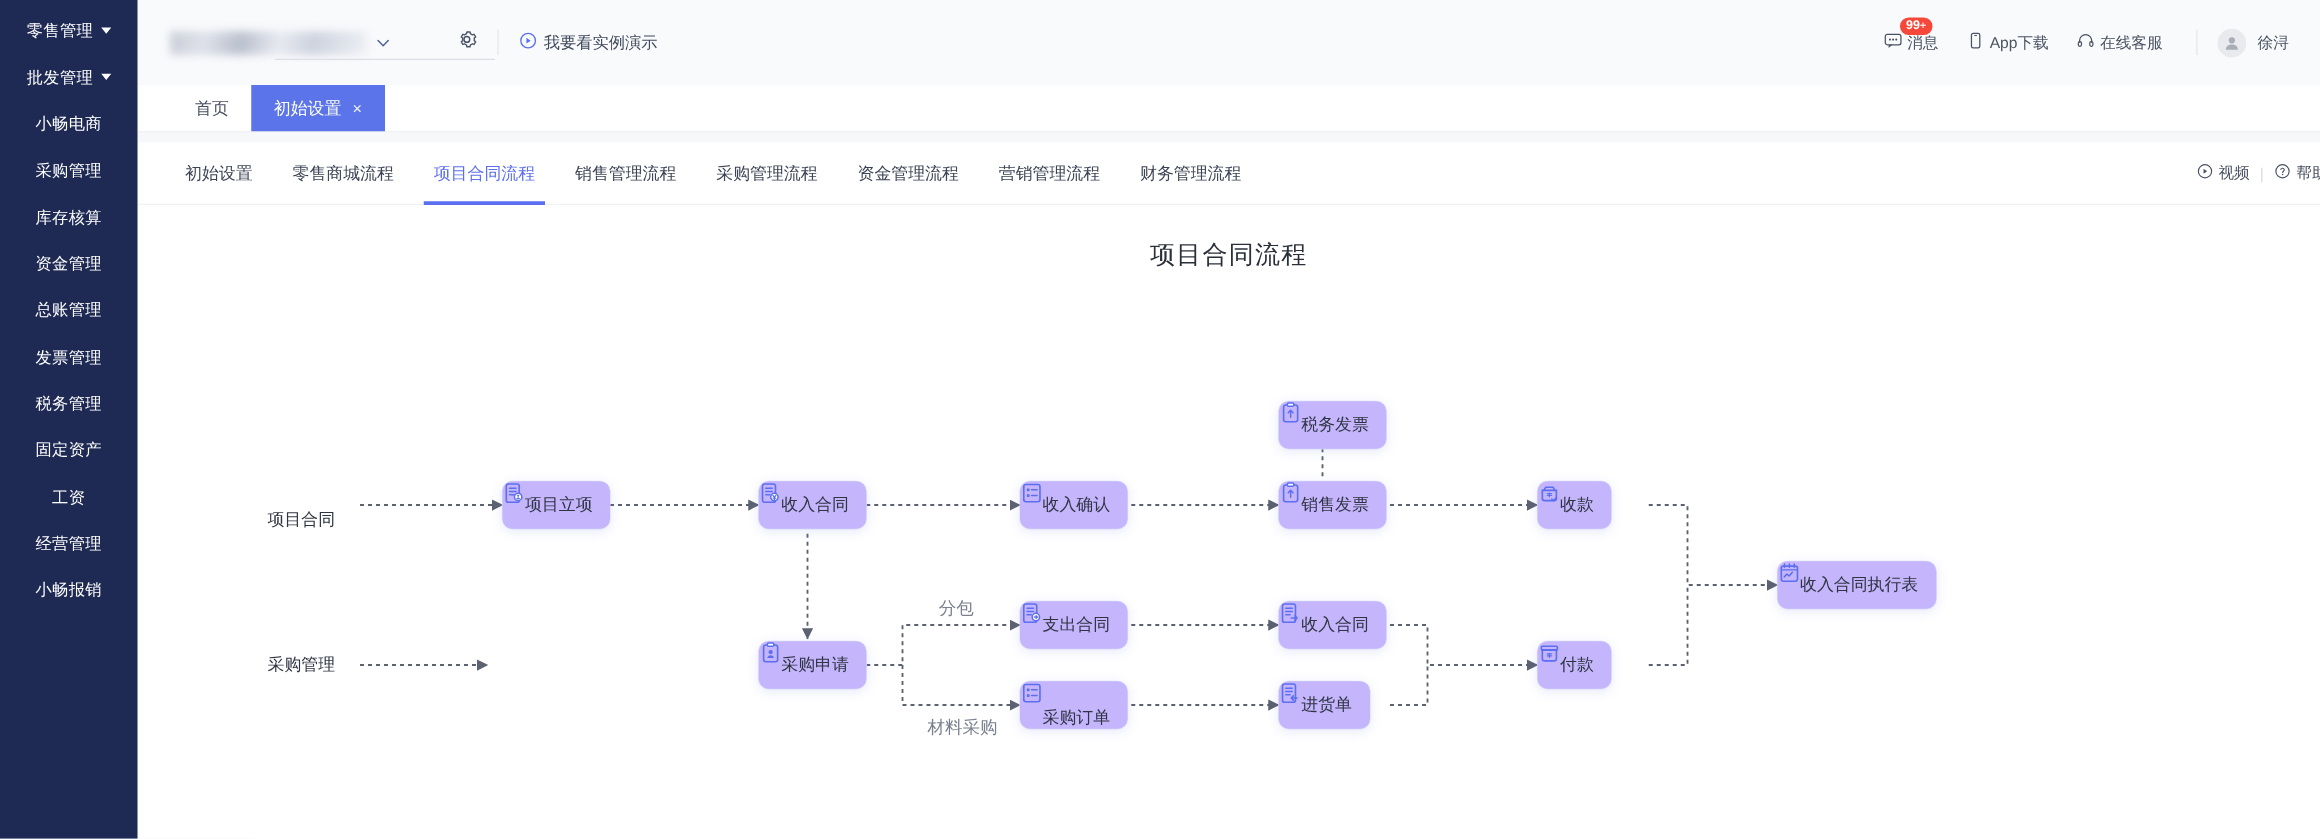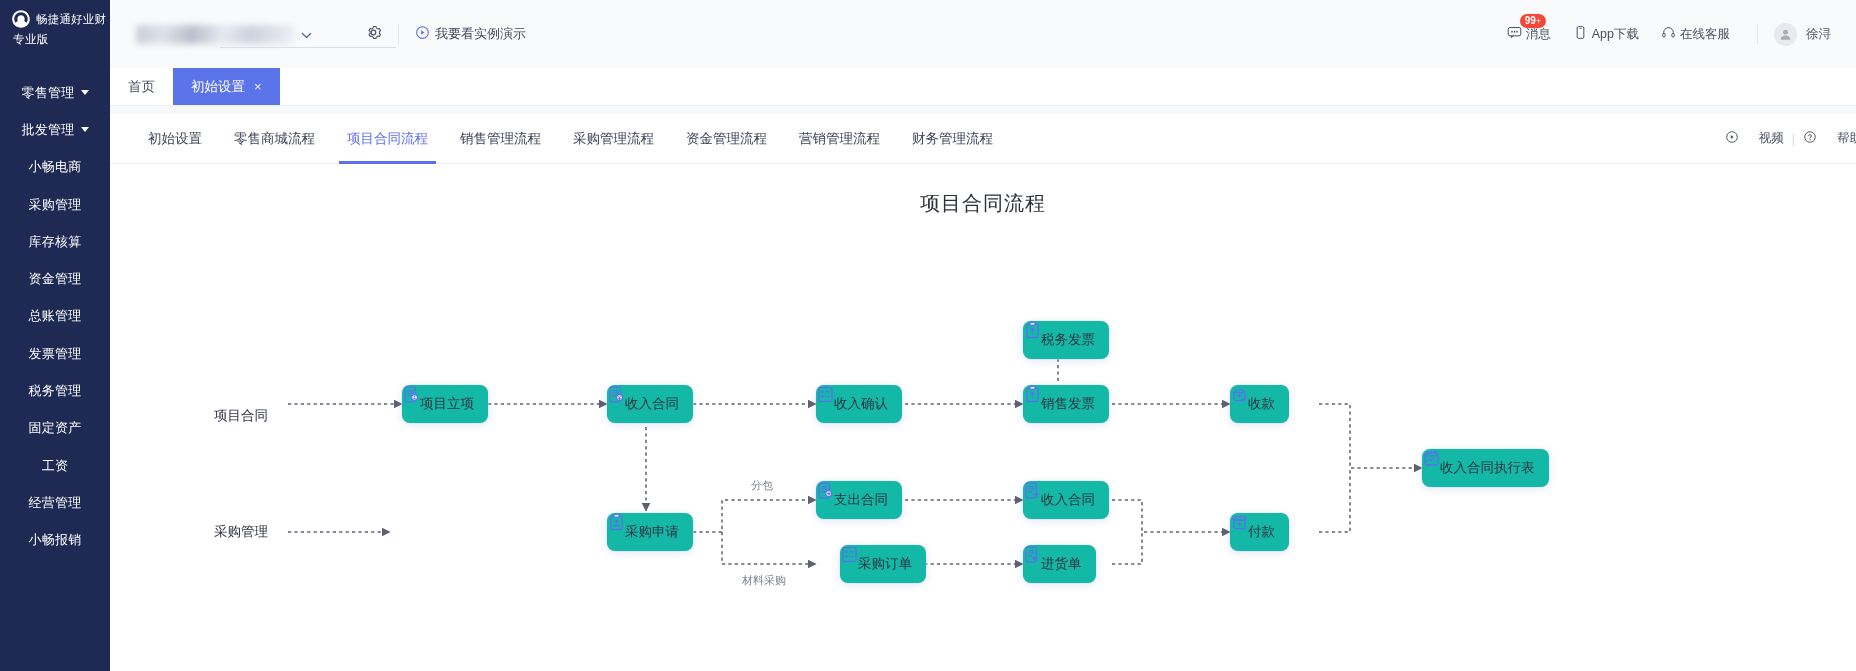--- a/index.html
+++ b/index.html
@@ -79,21 +79,21 @@
   .badge99 .plus { font-weight: normal; font-size: 9px; }
   .avatar {
     width: 23px; height: 23px; border-radius: 50%; background: #e8eaee;
     display: flex; align-items: center; justify-content: center; margin-right: 5px;
   }
   .user-name { font-size: 12.5px; color: #4a5161; }
 
   
   .tabstrip {
     height: 38px; background: #fff; display: flex; align-items: stretch;
-    padding-left: 0; border-bottom: 1px solid #eceef2; position: relative;
+    padding-left: 28px; border-bottom: 1px solid #eceef2; position: relative;
   }
   .tab {
     display: flex; align-items: center; padding: 0 18px; font-size: 13.5px;
     color: #4a5161; cursor: pointer; white-space: nowrap;
   }
   .tab.active { background: #5b74ea; color: #fff; }
   .tab .tabclose { margin-left: 9px; font-size: 13px; opacity: .9; }
 
   
   .content {
@@ -109,63 +109,51 @@
   }
   .subtab.active { color: #5b6ff0; }
   .subtab.active::after {
     content: ""; position: absolute; left: 8px; right: 8px; bottom: 0;
     height: 2.5px; background: #5b6ff0;
   }
   .subtabs-right {
     margin-left: auto; display: flex; align-items: center; gap: 5px;
     padding-right: 0px; font-size: 12.5px; color: #4a5161; margin-right: -6px;
   }
-  .srlink { display: flex; align-items: center; gap: 20px; cursor: pointer; white-space: nowrap; }
+  .srlink { display: flex; align-items: center; gap: 4px; cursor: pointer; white-space: nowrap; }
   .srsep { color: #d9dce3; margin: 0 3px; }
 
   .diagram-title {
     text-align: center; font-size: 20px; color: #2a2f3a; margin-top: 26px;
     letter-spacing: 1px;
   }
 
   
   .flow { position: relative; width: 100%; height: 420px; margin-top: 4px; }
   .flow svg { position: absolute; left: 0; top: 0; }
   .node {
-    position: absolute; height: 38px; background: #14b8a6;
+    position: absolute; height: 38px; background: #c4b5fd;
     border-radius: 8px; box-shadow: 0 2px 9px rgba(91,111,240,.17), 0 0 0 .5px rgba(230,232,245,.9);
     display: flex; align-items: center; gap: 7px; padding: 0 14px 0 11px;
     font-size: 13.5px; color: #2f3442; white-space: nowrap; cursor: pointer;
   }
   .node .nicon { width: 19px; height: 19px; flex: 0 0 19px; display: block; }
   .rowlabel {
     position: absolute; font-size: 13.5px; color: #2f3442; white-space: nowrap;
   }
   .edgelabel {
-    position: absolute; font-size: 11px; color: #7a808e; white-space: nowrap;
+    position: absolute; font-size: 14px; color: #7a808e; white-space: nowrap;
   }
 </style>
 </head>
 <body>
 
 <div class="app">
 
   <aside class="sidebar">
-    <div class="brand">
-      <div class="brand-row">
-        <span class="brand-logo">
-          <svg viewBox="0 0 24 24" width="22" height="22">
-            <path d="M12 2.4c-5.3 0-9.6 4.3-9.6 9.6s4.3 9.6 9.6 9.6 9.6-4.3 9.6-9.6S17.3 2.4 12 2.4zm0 2.2c4.1 0 7.4 3.3 7.4 7.4 0 1.6-.5 3-1.4 4.2l-2.6-2.2c.4-.6.6-1.3.6-2 0-2.2-1.8-4-4-4s-4 1.8-4 4c0 .7.2 1.4.6 2l-2.6 2.2c-.9-1.2-1.4-2.6-1.4-4.2 0-4.1 3.3-7.4 7.4-7.4z" fill="#fff"></path>
-            <circle cx="12" cy="12" r="2.3" fill="#fff"></circle>
-          </svg>
-        </span>
-        <span class="brand-name">畅捷通好业财</span>
-      </div>
-      <div class="brand-sub">专业版</div>
-    </div>
     <nav class="nav" id="nav-list">
         <div class="nav-item">
           <span>零售管理</span>
           <span class="caret"></span>
         </div>
         <div class="nav-item">
           <span>批发管理</span>
           <span class="caret"></span>
         </div>
         <div class="nav-item">
@@ -490,21 +478,21 @@
             <div class="node" style="left: 913px; top: 260px;">
               <span>
                 <svg class="nicon" viewBox="0 0 22 22">
                   <rect x="3.5" y="2.5" width="12" height="17" rx="2" fill="none" stroke="#5b6ff0" stroke-width="1.5"></rect>
                   <path d="M6.5 6.5h6M6.5 9.5h6M6.5 12.5h4" stroke="#5b6ff0" stroke-width="1.4" stroke-linecap="round"></path>
                   <path d="M11.5 15.5h5.5M15 13.5l2 2-2 2" stroke="#5b6ff0" stroke-width="1.5" fill="none" stroke-linecap="round" stroke-linejoin="round"></path>
                 </svg>
               </span>
               <span>收入合同</span>
             </div>
-            <div class="node" style="left: 730px; top: 324px;">
+            <div class="node" style="left: 706px; top: 324px; align-items: flex-end;">
               <span>
                 <svg class="nicon" viewBox="0 0 22 22">
                   <rect x="3.5" y="3" width="15" height="16" rx="2" fill="none" stroke="#5b6ff0" stroke-width="1.5"></rect>
                   <rect x="6.3" y="6.6" width="2.6" height="2.6" rx=".6" fill="#5b6ff0"></rect>
                   <rect x="6.3" y="12" width="2.6" height="2.6" rx=".6" fill="#5b6ff0"></rect>
                   <path d="M10.8 7.9h5M10.8 13.3h5" stroke="#5b6ff0" stroke-width="1.4" stroke-linecap="round"></path>
                 </svg>
               </span>
               <span>采购订单</span>
             </div>

